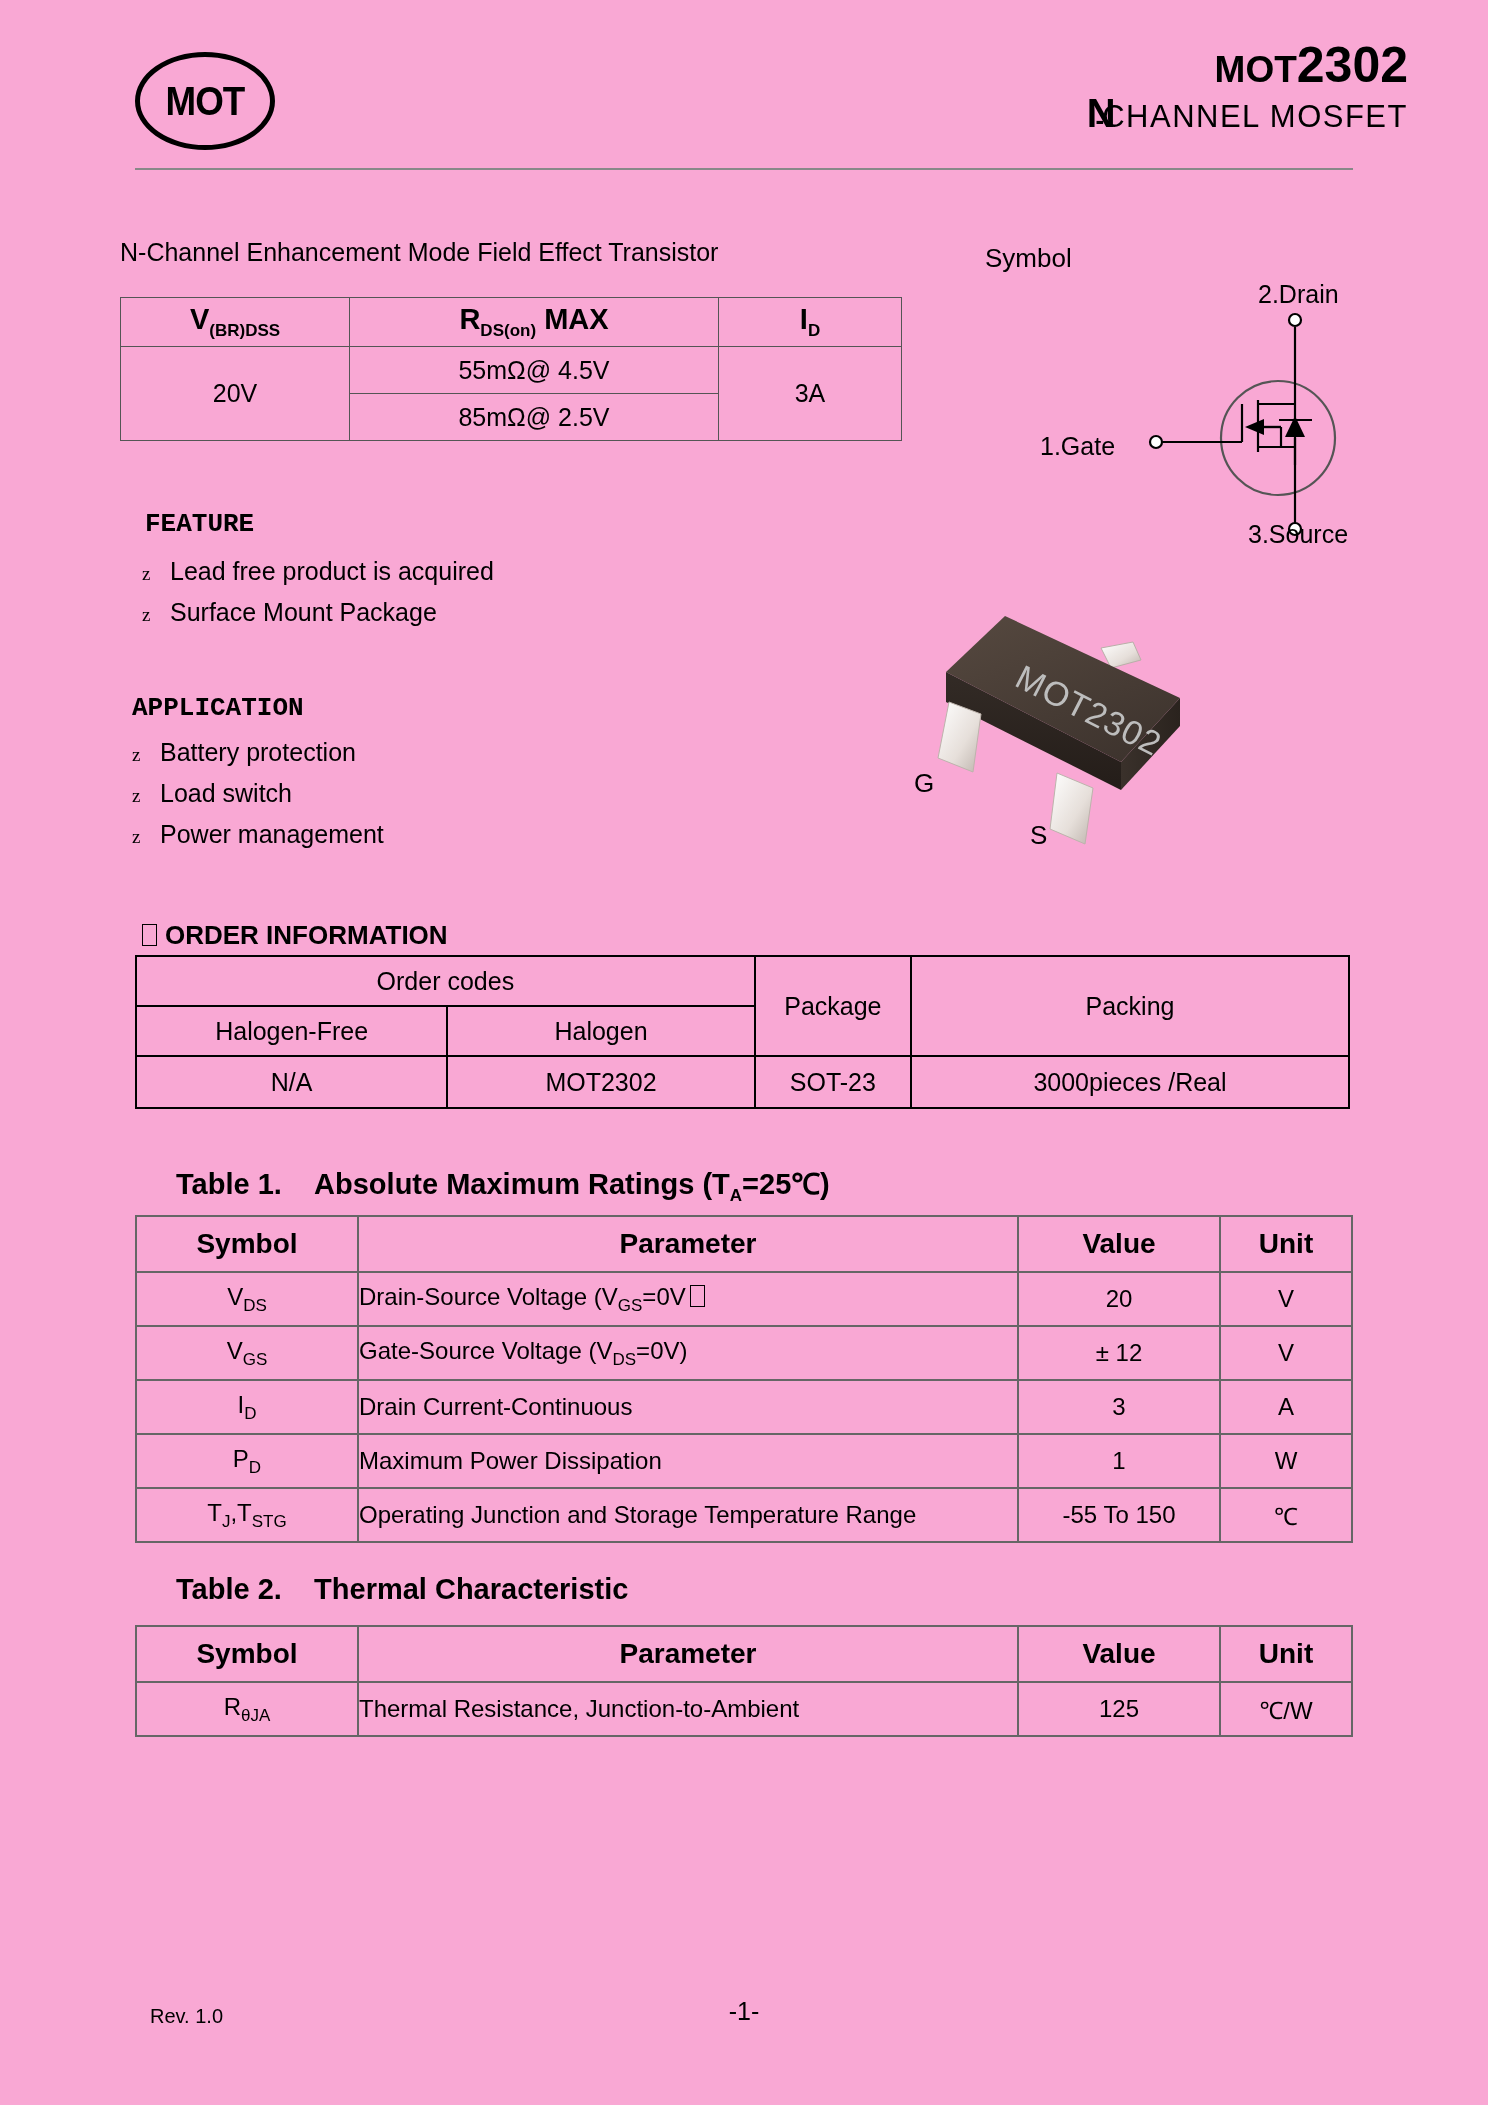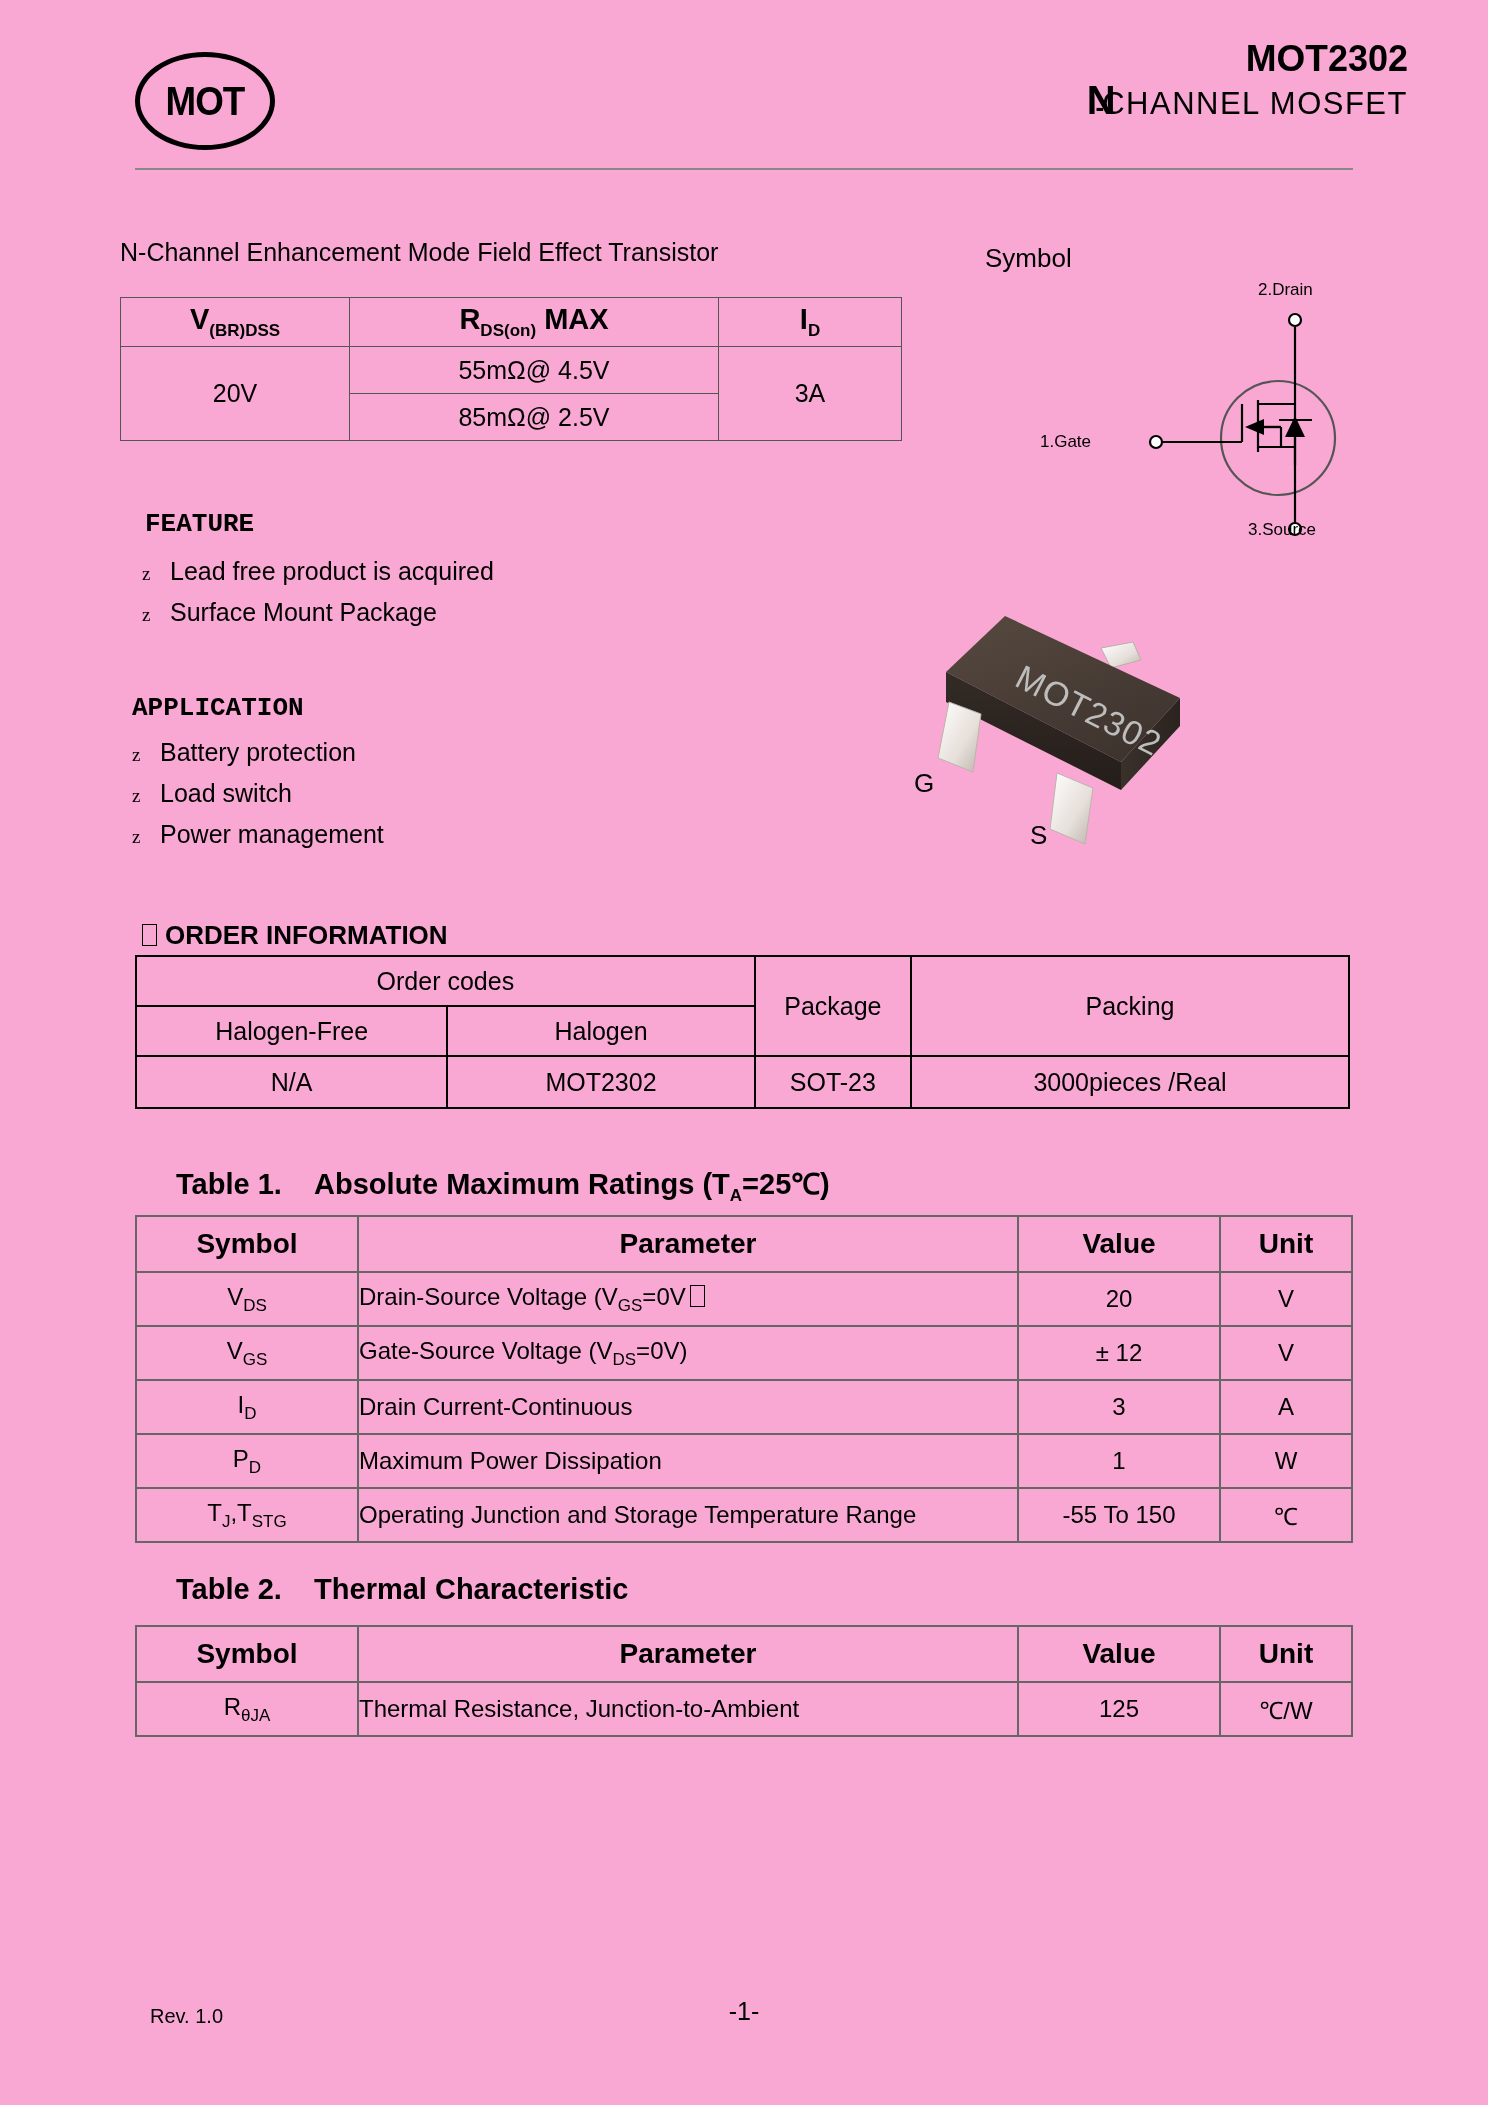--- a/index.html
+++ b/index.html
@@ -57,21 +57,21 @@
   .part-line {
     font-weight: bold;
     line-height: 1.02;
     white-space: nowrap;
   }
   .part-prefix {
     font-size: 37px;
     letter-spacing: 0px;
   }
   .part-number {
-    font-size: 36px;
+    font-size: 50px;
     letter-spacing: 0px;
   }
   .desc-line {
     line-height: 1.02;
     white-space: nowrap;
     margin-top: 2px;
   }
   .desc-n {
     font-weight: bold;
     font-size: 40px;
@@ -143,21 +143,21 @@
   
   .symbol-wrap {
     position: absolute;
     left: 1040px;
     top: 280px;
     width: 400px;
     height: 270px;
   }
   .sym-label {
     position: absolute;
-    font-size: 17px;
+    font-size: 25px;
     white-space: nowrap;
   }
   .lbl-drain  { left: 218px; top: 0px; }
   .lbl-gate   { left: 0px;   top: 152px; }
   .lbl-source { left: 208px; top: 240px; }
 
   
   .pkg-wrap {
     position: absolute;
     left: 905px;

